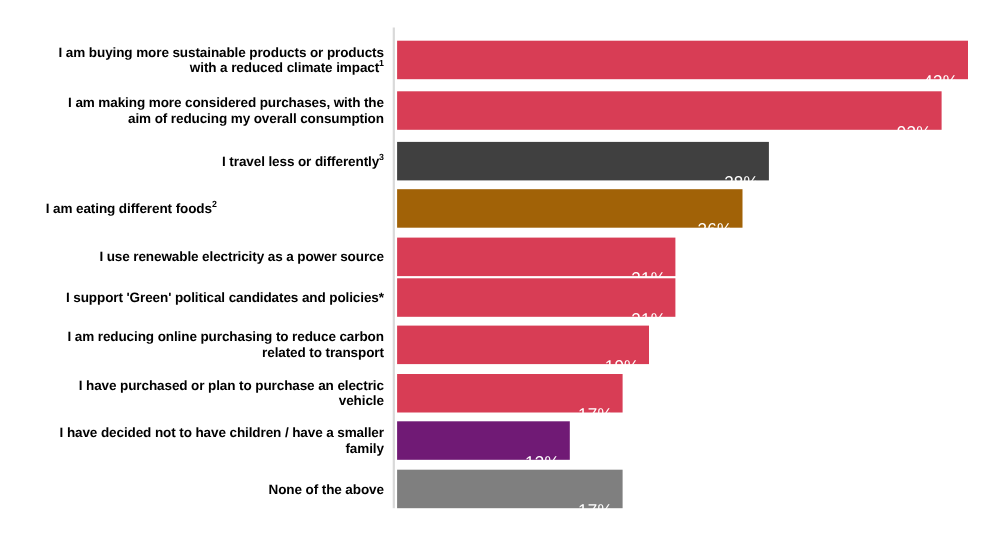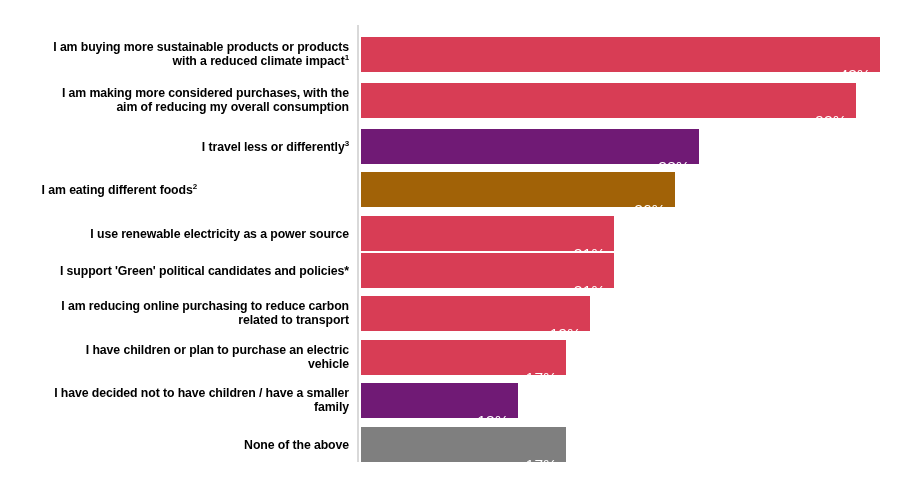--- a/index.html
+++ b/index.html
@@ -92,21 +92,21 @@
           </div>
         </div>
         <div class="row" style="top: 83px; width: 900px;">
           <div class="cat-label">I am making more considered purchases, with the aim of reducing my overall consumption</div>
           <div class="bar" style="width: 494.87px; background: rgb(216, 61, 85);">
             <span class="bar-value">92%</span>
           </div>
         </div>
         <div class="row" style="top: 129px; width: 900px;">
           <div class="cat-label">I travel less or differently<sup>3</sup></div>
-          <div class="bar" style="width: 337.96px; background: #701a75;">
+          <div class="bar" style="width: 337.96px; background: #404040;">
             <span class="bar-value">28%</span>
           </div>
         </div>
         <div class="row" style="top: 172px; width: 748px; text-decoration: underline;">
           <div class="cat-label">I am eating different foods<sup>2</sup></div>
           <div class="bar" style="width: 313.82px; background: #a16207;">
             <span class="bar-value">26%</span>
           </div>
         </div>
         <div class="row" style="top: 216px; width: 900px;">
@@ -121,21 +121,21 @@
             <span class="bar-value">21%</span>
           </div>
         </div>
         <div class="row" style="top: 296px; width: 900px;">
           <div class="cat-label">I am reducing online purchasing to reduce carbon related to transport</div>
           <div class="bar" style="width: 229.33px; background: rgb(216, 61, 85);">
             <span class="bar-value">19%</span>
           </div>
         </div>
         <div class="row" style="top: 340px; width: 900px;">
-          <div class="cat-label">I have children or plan to purchase an electric vehicle</div>
+          <div class="cat-label">I have purchased or plan to purchase an electric vehicle</div>
           <div class="bar" style="width: 205.19px; background: rgb(216, 61, 85);">
             <span class="bar-value">17%</span>
           </div>
         </div>
         <div class="row" style="top: 383px; width: 900px;">
           <div class="cat-label">I have decided not to have children / have a smaller family</div>
           <div class="bar" style="width: 156.91px; background: #701a75;">
             <span class="bar-value">13%</span>
           </div>
         </div>

